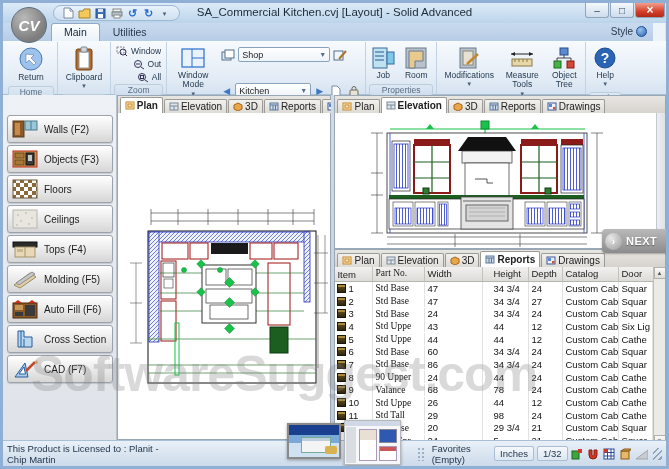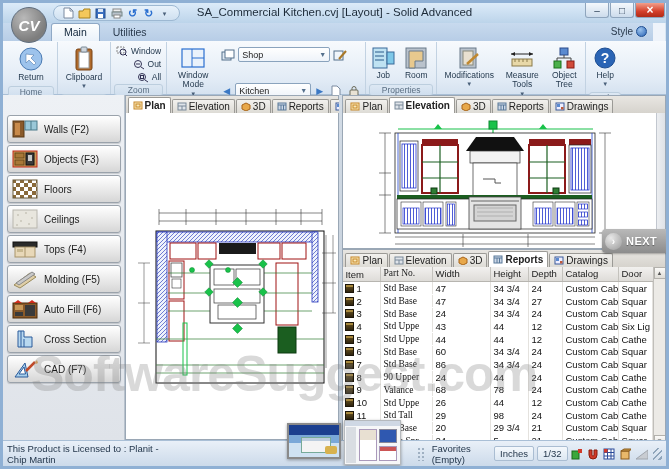--- a/index.html
+++ b/index.html
@@ -69,21 +69,21 @@
   .canvas{flex:1;position:relative;background:#fff;overflow:hidden;}
   .vscroll{position:absolute;top:0;right:0;bottom:0;width:9px;background:linear-gradient(90deg,#eceef1,#dfe2e7);border-left:1px solid #c2c7cf;}
   
   .table-wrap{flex:1;display:flex;flex-direction:column;overflow:hidden;position:relative;font-size:9.5px;}
   .thead{display:flex;height:15px;background:linear-gradient(#f2f1ef,#dedcd8);border-bottom:1px solid #b7b5b0;color:#222;flex:none;}
   .tc{padding:1px 2px;overflow:hidden;white-space:nowrap;border-right:1px solid #e4e2de;}
   .thead .tc{border-right:1px solid #c4c2bd;}
   .c-item{width:38px;display:flex;align-items:center;gap:2px;}
   .c-part{width:52px;font-family:Liberation Serif, serif;}
   .c-width{width:58px;}
-  .c-height{width:38px;}
+  .c-height{width:38px;margin-left:8px;}
   .c-depth{width:34px;}
   .c-cat{width:56px;}
   .c-door{flex:1;}
   .trows{flex:1;overflow:hidden;}
   .trow{display:flex;height:12.7px;align-items:center;color:#111;}
   .cab-ic{display:inline-block;width:9px;height:9px;background:
      linear-gradient(#6b5420,#2e2410);border:1px solid #1c160a;box-shadow:inset 0 2px 0 #a8893e;}
   .tbl-scroll{position:absolute;top:0;right:0;bottom:0;width:12px;background:#eceae6;border-left:1px solid #c0beba;display:flex;flex-direction:column;justify-content:space-between;align-items:center;}
   .scr-btn{width:12px;height:12px;background:linear-gradient(#fbfaf8,#dedcd6);border:1px solid #b3b1ac;font-size:6px;color:#555;display:flex;align-items:center;justify-content:center;}
   

